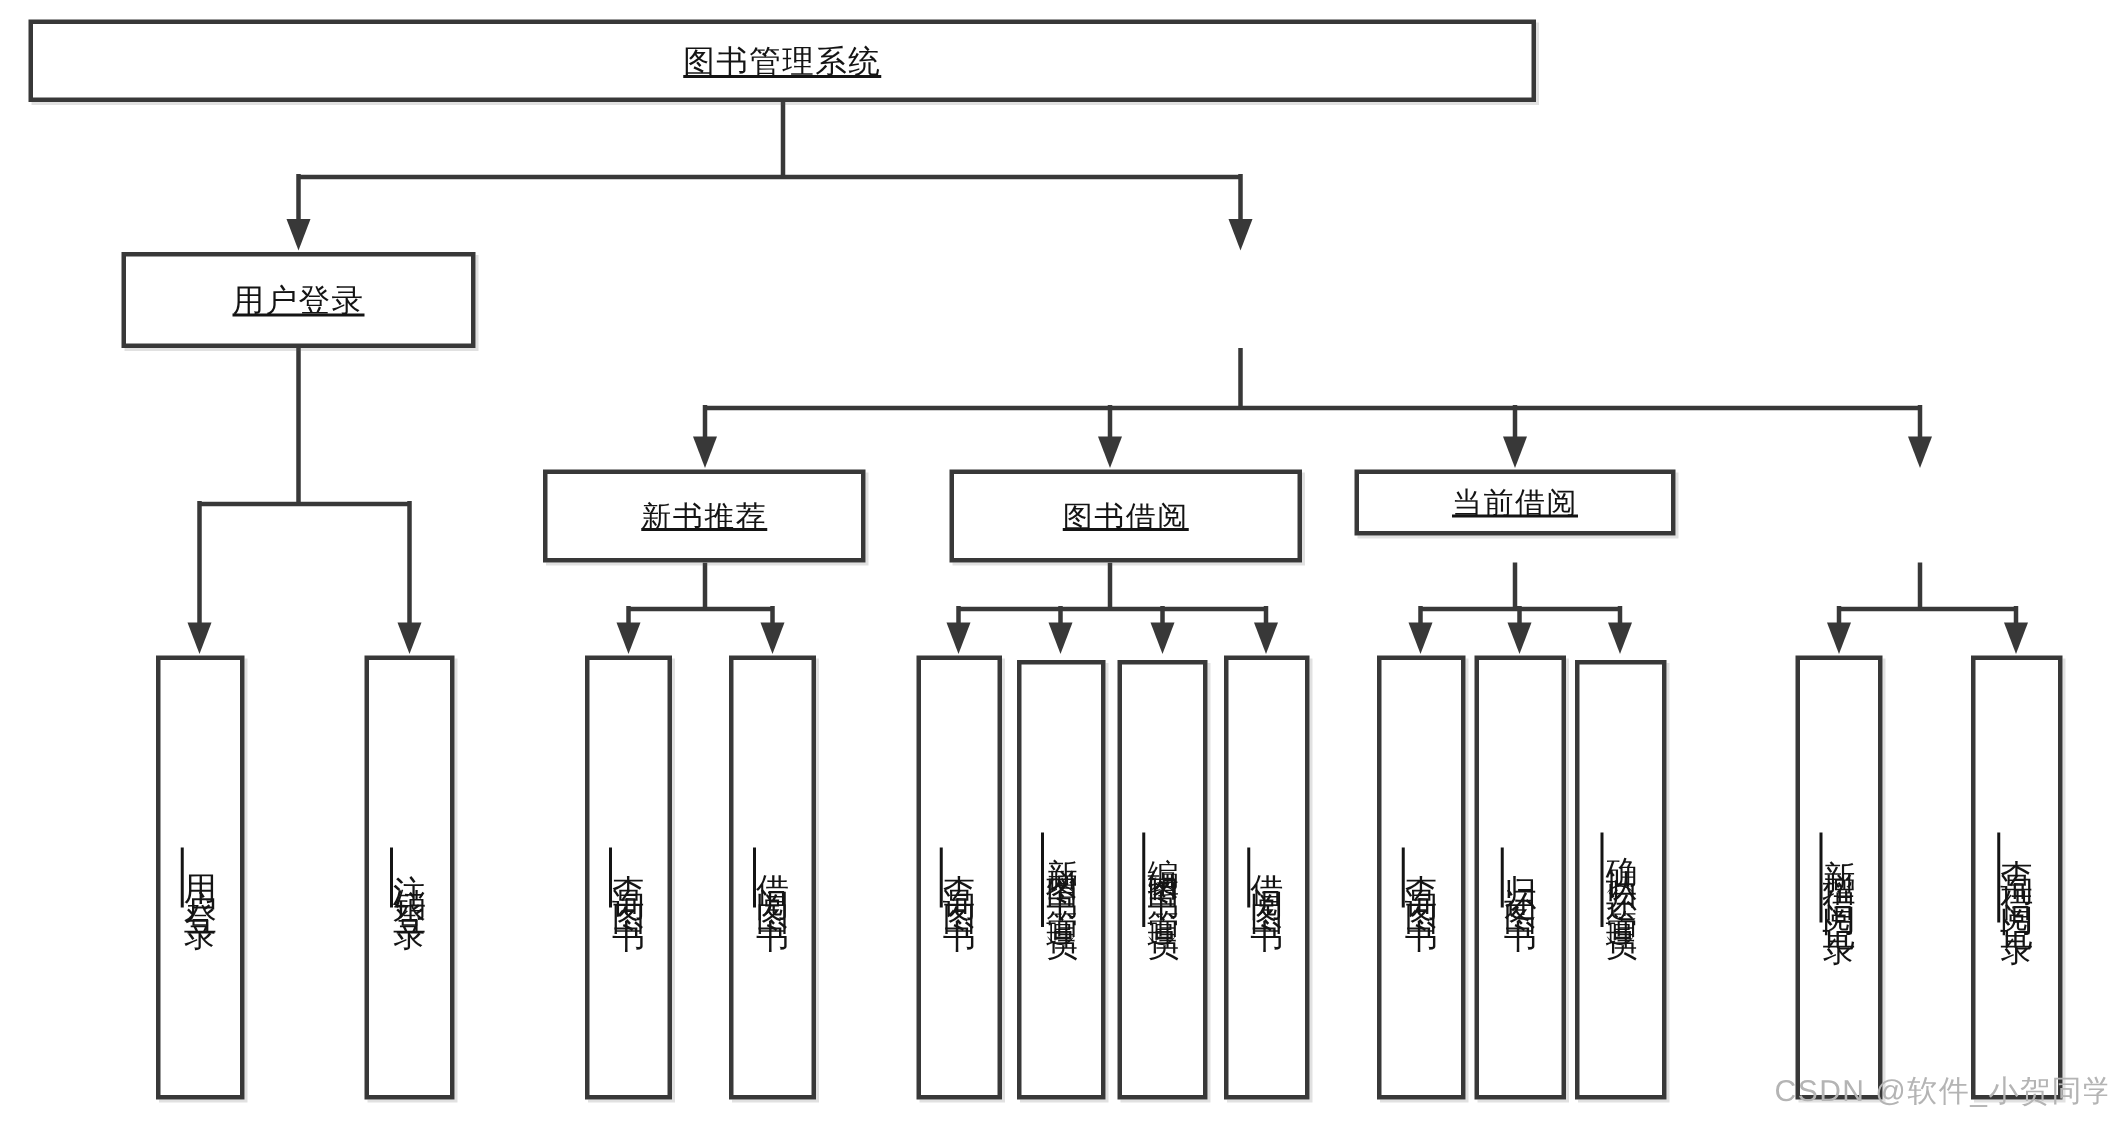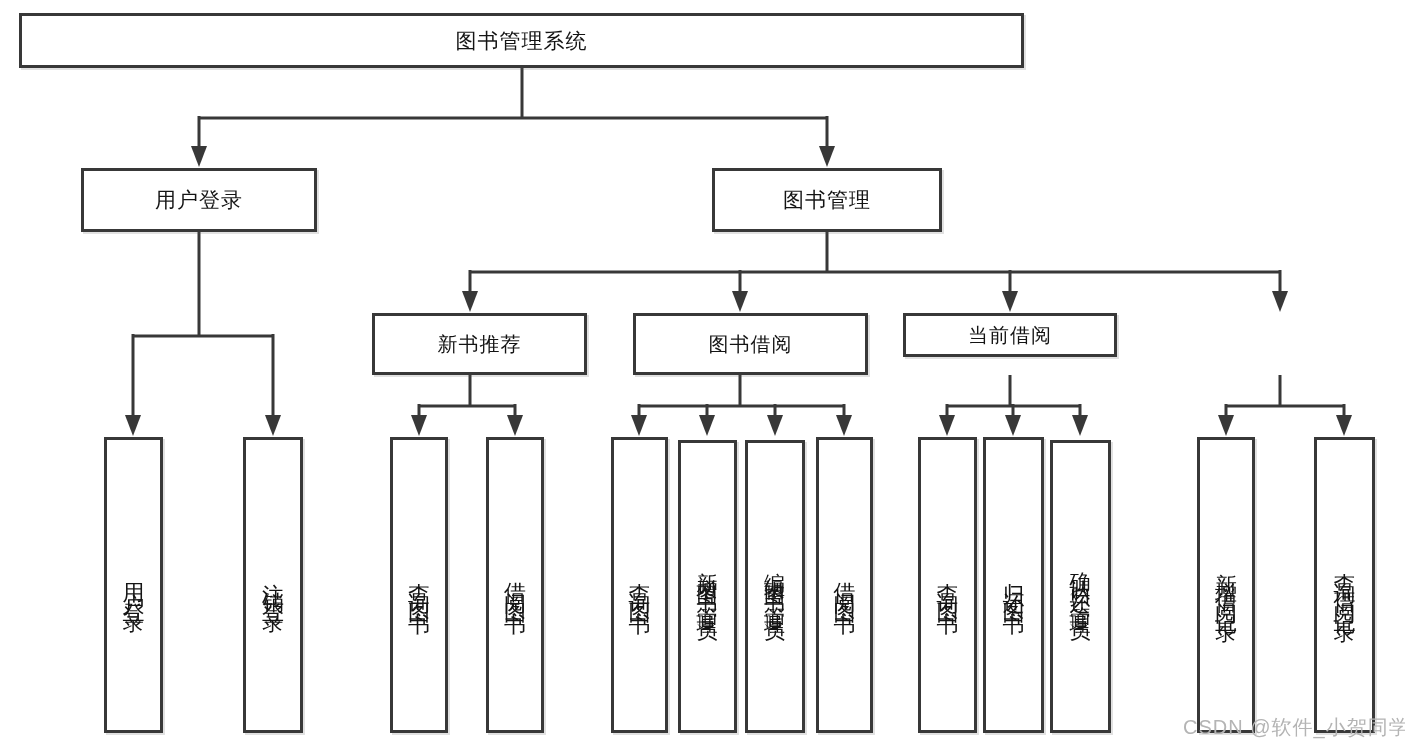--- a/index.html
+++ b/index.html
@@ -3,21 +3,21 @@
 <meta charset="utf-8">
 <style>
   html,body{margin:0;padding:0;background:#fff;}
   .stage{
     position:relative;width:1405px;height:747px;background:#fff;
     font-family:"Liberation Sans",sans-serif;overflow:hidden;
   }
   .box{
     position:absolute;box-sizing:border-box;background:#fff;
     border:3px solid #383838;display:flex;align-items:center;justify-content:center;
-    color:#141414;box-shadow:2px 2px 0 rgba(90,90,90,0.18);
+    color:#141414;box-shadow:2px 2px 0 rgba(90,90,90,0.18);text-decoration:underline;
   }
   .hbox{font-size:21px;letter-spacing:1px;}
   .l3{font-size:20px;}
   .vtext{
     writing-mode:vertical-rl;text-orientation:mixed;
     font-size:22px;letter-spacing:10px;line-height:1;
   }
   .tight .vtext{letter-spacing:7px;font-size:21px;}
   svg.connectors{position:absolute;left:0;top:0;display:block;}
   .watermark{
@@ -57,25 +57,22 @@
       </g>
     </svg>
 
   <div class="box hbox" style="left:19px;top:13px;width:1005px;height:55px">
     <span>图书管理系统</span>
   </div>
 
   <div class="box hbox" style="left:81px;top:168px;width:236px;height:64px">
     <span>用户登录</span>
   </div>
-  <div class="box hbox" style="left:712px;top:168px;width:230px;height:64px">
-    <span>图书管理</span>
-  </div>
 
-  <div class="box hbox l3" style="left:372px;top:313px;width:215px;height:62px">
+  <div class="box hbox l3" style="left:362px;top:313px;width:215px;height:62px">
     <span>新书推荐</span>
   </div>
   <div class="box hbox l3" style="left:633px;top:313px;width:235px;height:62px">
     <span>图书借阅</span>
   </div>
   <div class="box hbox l3" style="left:903px;top:313px;width:214px;height:44px">
     <span>当前借阅</span>
   </div>
 
   <div class="box vbox" style="left:104px;top:437px;width:59px;height:296px">

